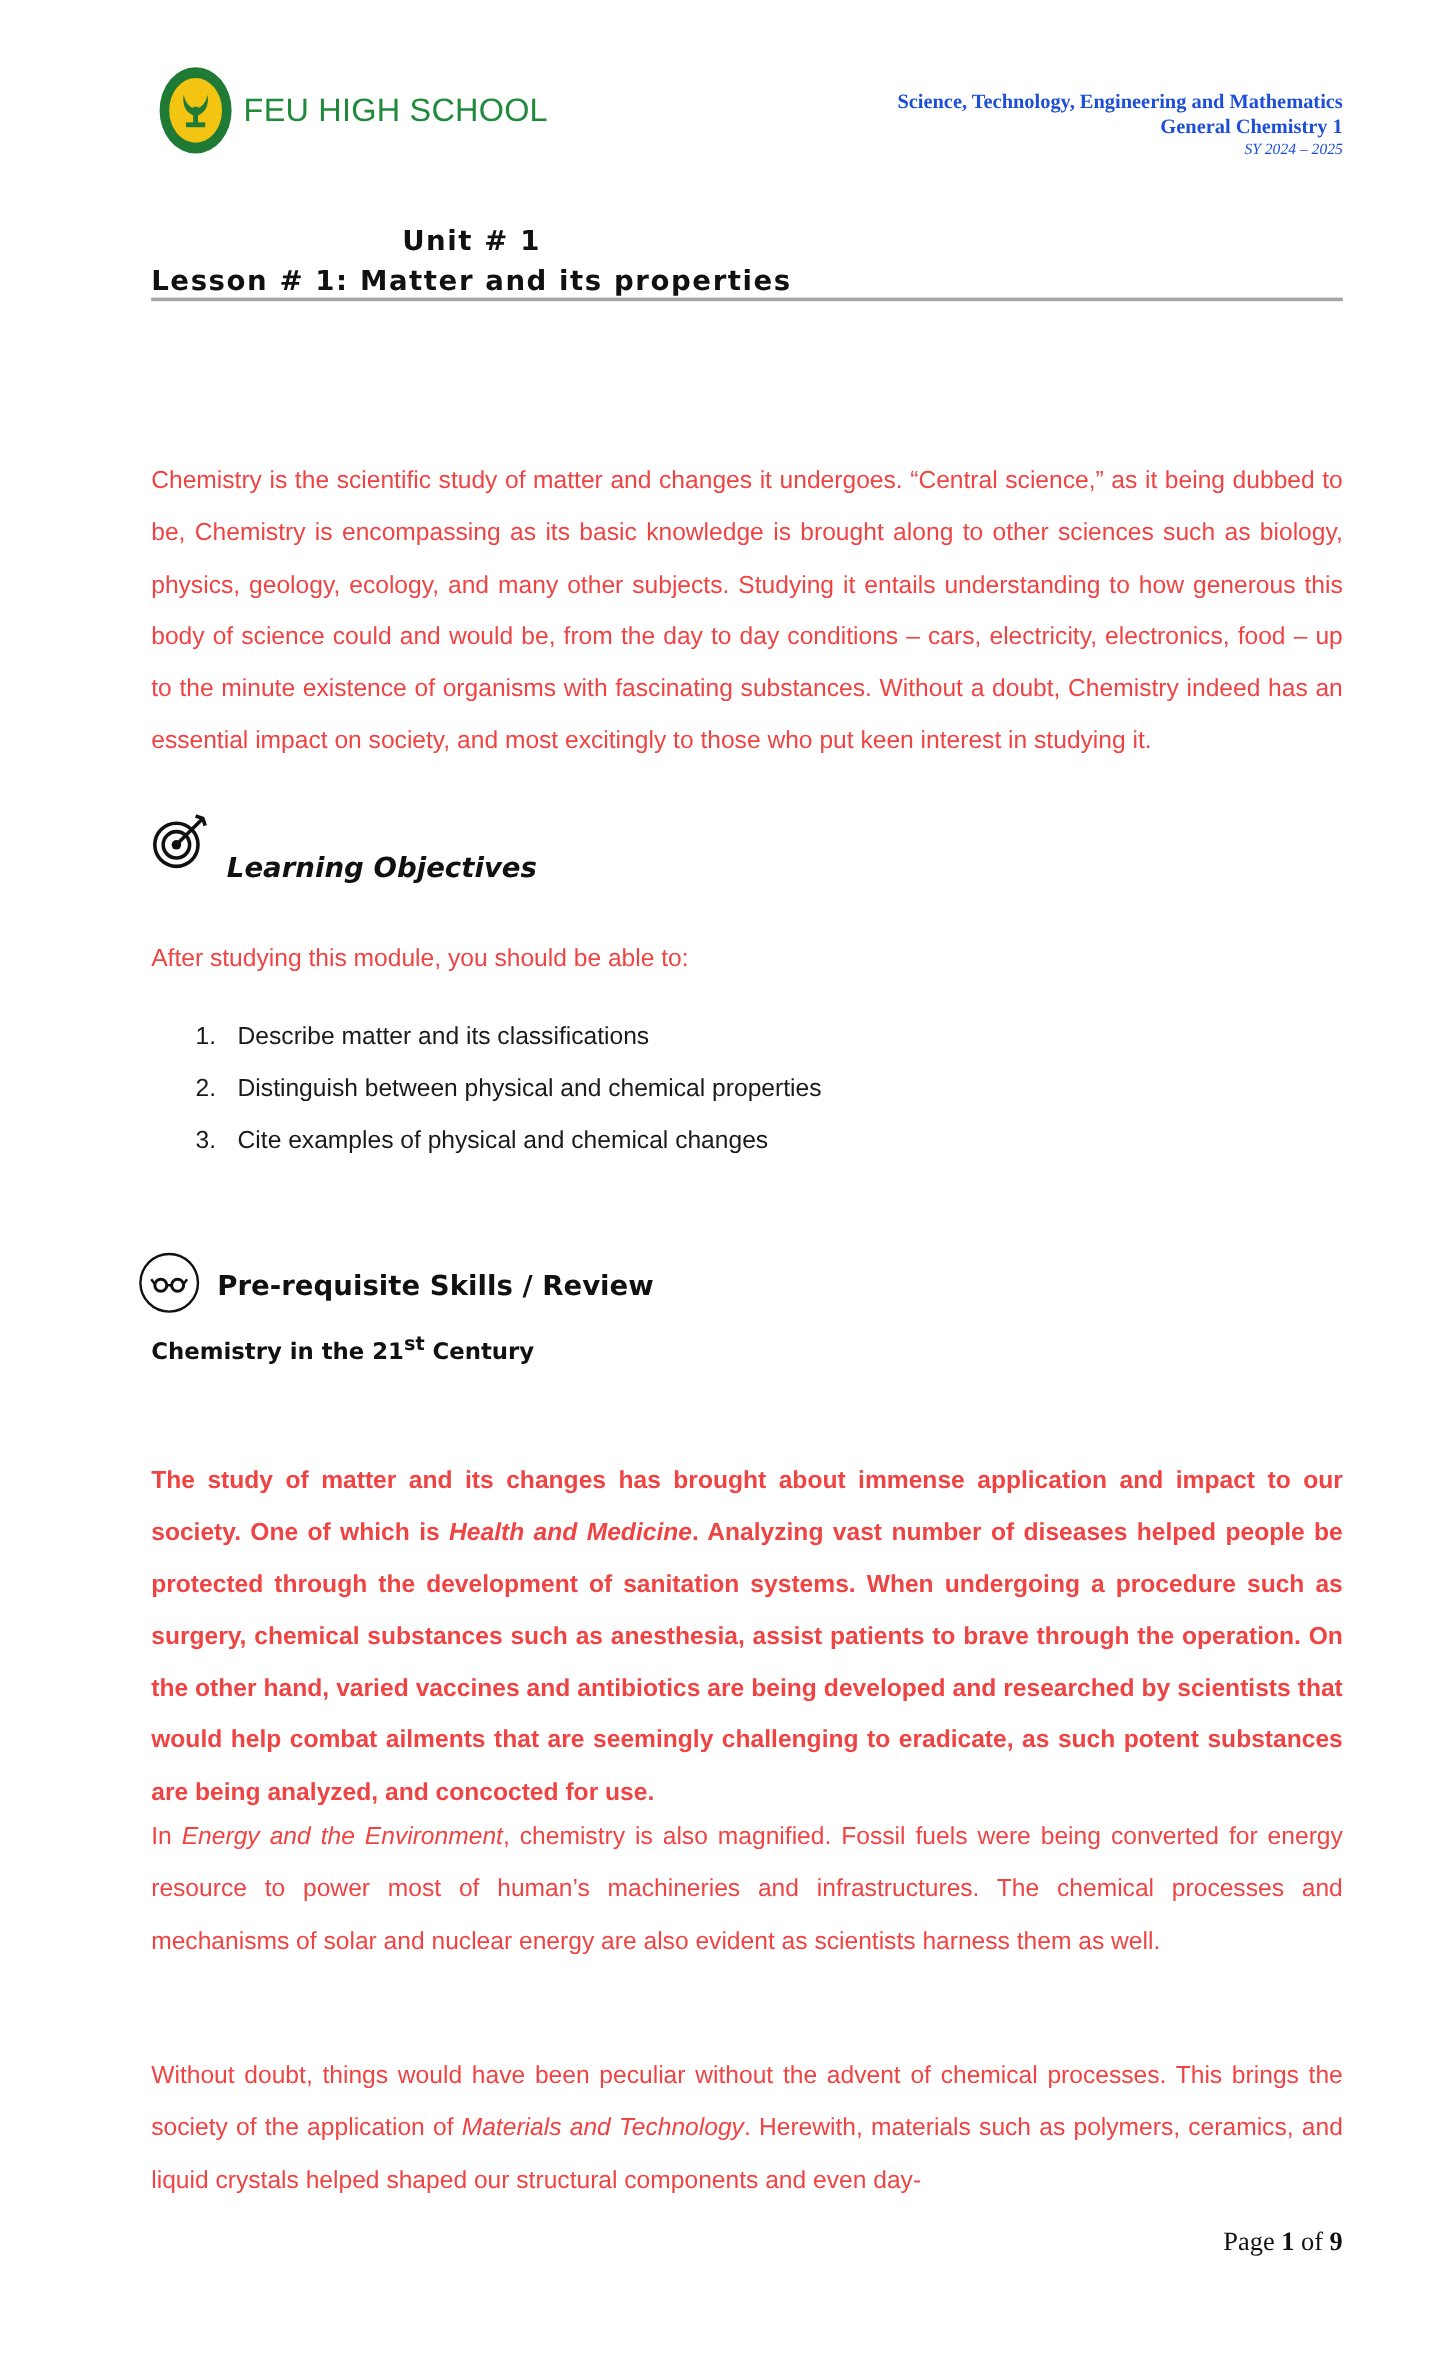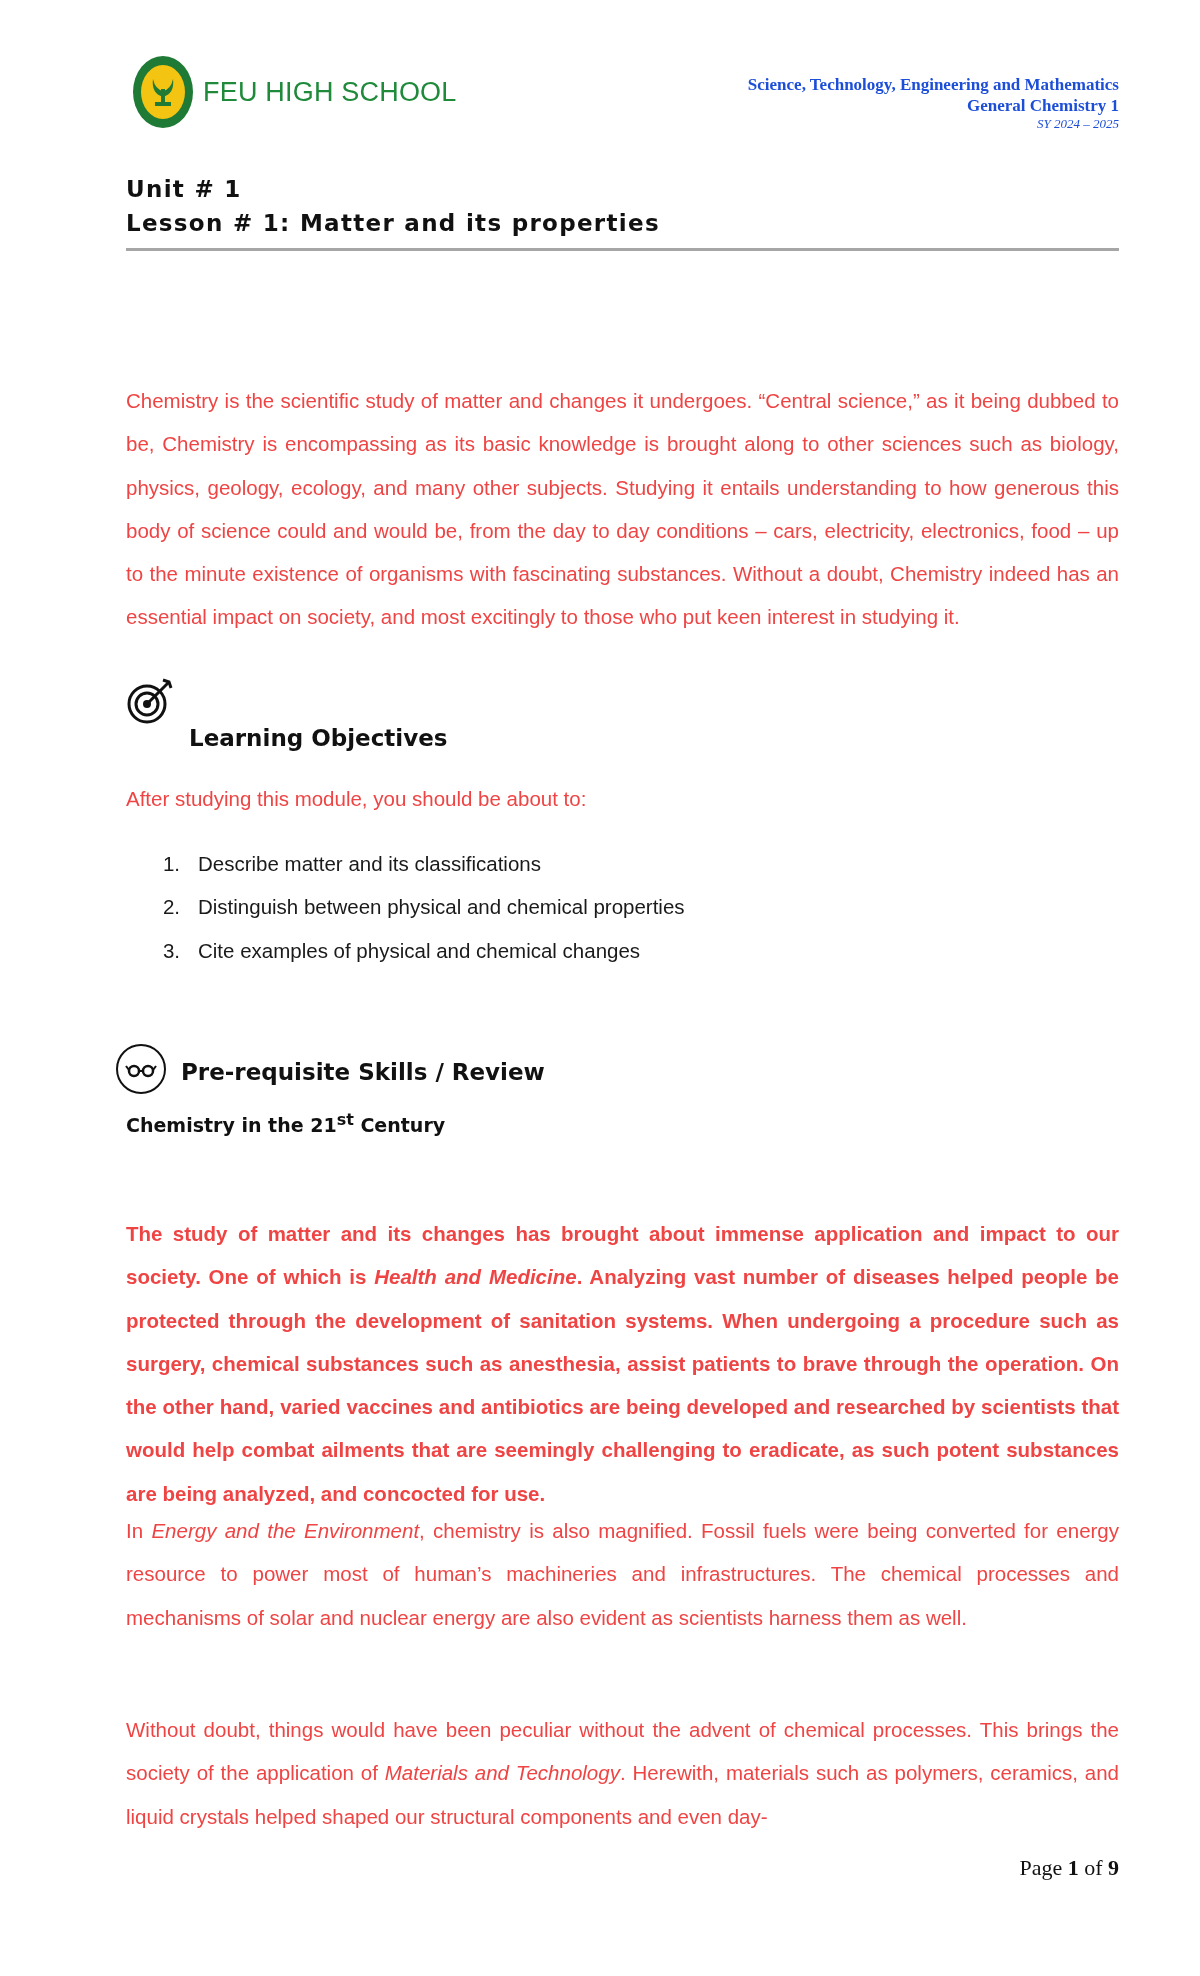--- a/index.html
+++ b/index.html
@@ -9,21 +9,21 @@
   .logo { position: absolute; left: 114px; top: 56px; display: flex; align-items: center; }
   .seal { width: 60px; height: 72px; border-radius: 50%; background: #1f7a36; display: flex; align-items: center; justify-content: center; }
   .seal-inner { width: 44px; height: 54px; border-radius: 50%; background: #f3c412; border: 2px solid #1f7a36; display: flex; align-items: center; justify-content: center; }
   .logo-text { margin-left: 10px; font-family: "Liberation Sans", sans-serif; font-size: 27px; color: #1f8a3a; letter-spacing: 0.2px; }
 
   .hdr-right { position: absolute; right: 100px; top: 74px; text-align: right; font-family: "Liberation Serif", serif; color: #1d4ed8; }
   .hdr-right .l1 { font-weight: bold; font-size: 17px; line-height: 21px; }
   .hdr-right .l2 { font-weight: bold; font-size: 17px; line-height: 21px; }
   .hdr-right .l3 { font-style: italic; font-size: 13px; line-height: 16px; }
 
-  .unit { position: absolute; left: 107px; top: 172px; font-family: "DejaVu Sans", sans-serif; font-weight: bold; font-size: 23px; letter-spacing: 1.3px; line-height: 34px; }
+  .unit { position: absolute; left: 107px; top: 184px; font-family: "DejaVu Sans", sans-serif; font-weight: bold; font-size: 23px; letter-spacing: 1.3px; line-height: 34px; text-align: center; }
   .rule { position: absolute; left: 107px; top: 248px; width: 993px; height: 3px; background: #a6a6a6; }
 
   .sec-head { position: absolute; display: flex; align-items: center; font-family: "DejaVu Sans", sans-serif; font-weight: bold; font-size: 23px; }
   .sec-head .ttl { margin-left: 16px; }
 
   .para { position: absolute; left: 107px; width: 993px; font-family: "Liberation Sans", sans-serif; font-size: 20.5px; line-height: 43.3px; text-align: justify; color: #ef4444; }
   .para p { margin: 0; }
 
   .subhead { position: absolute; left: 107px; top: 1110px; font-family: "DejaVu Sans", sans-serif; font-weight: bold; font-size: 19px; }
   .subhead sup { font-size: 16px; }
@@ -71,24 +71,24 @@
   <div class="sec-head" style="left:106px; top:690px;">
     <span style="position:relative; top:-14px;">
       <svg width="50" height="50" viewBox="0 0 50 50">
         <circle cx="22" cy="28" r="18" fill="none" stroke="#111" stroke-width="3"></circle>
         <circle cx="22" cy="28" r="11" fill="none" stroke="#111" stroke-width="3"></circle>
         <circle cx="22" cy="28" r="4" fill="#111"></circle>
         <line x1="22" y1="28" x2="44" y2="6" stroke="#111" stroke-width="3"></line>
         <path d="M38 4 L44 6 L46 12" fill="none" stroke="#111" stroke-width="3"></path>
       </svg>
     </span>
-    <span class="ttl" style="margin-left:14px; position:relative; top:20px;">Learning Objectives</span>
+    <span class="ttl" style="margin-left:14px; position:relative; top:6px;font-style:italic;">Learning Objectives</span>
   </div>
   <div class="para" style="top:777px;">
-    <p>After studying this module, you should be about to:</p>
+    <p>After studying this module, you should be able to:</p>
   </div>
   <ol class="obj">
     <li>
         <span class="num">1.</span>
         <span>Describe matter and its classifications</span>
       </li>
     <li>
         <span class="num">2.</span>
         <span>Distinguish between physical and chemical properties</span>
       </li>

